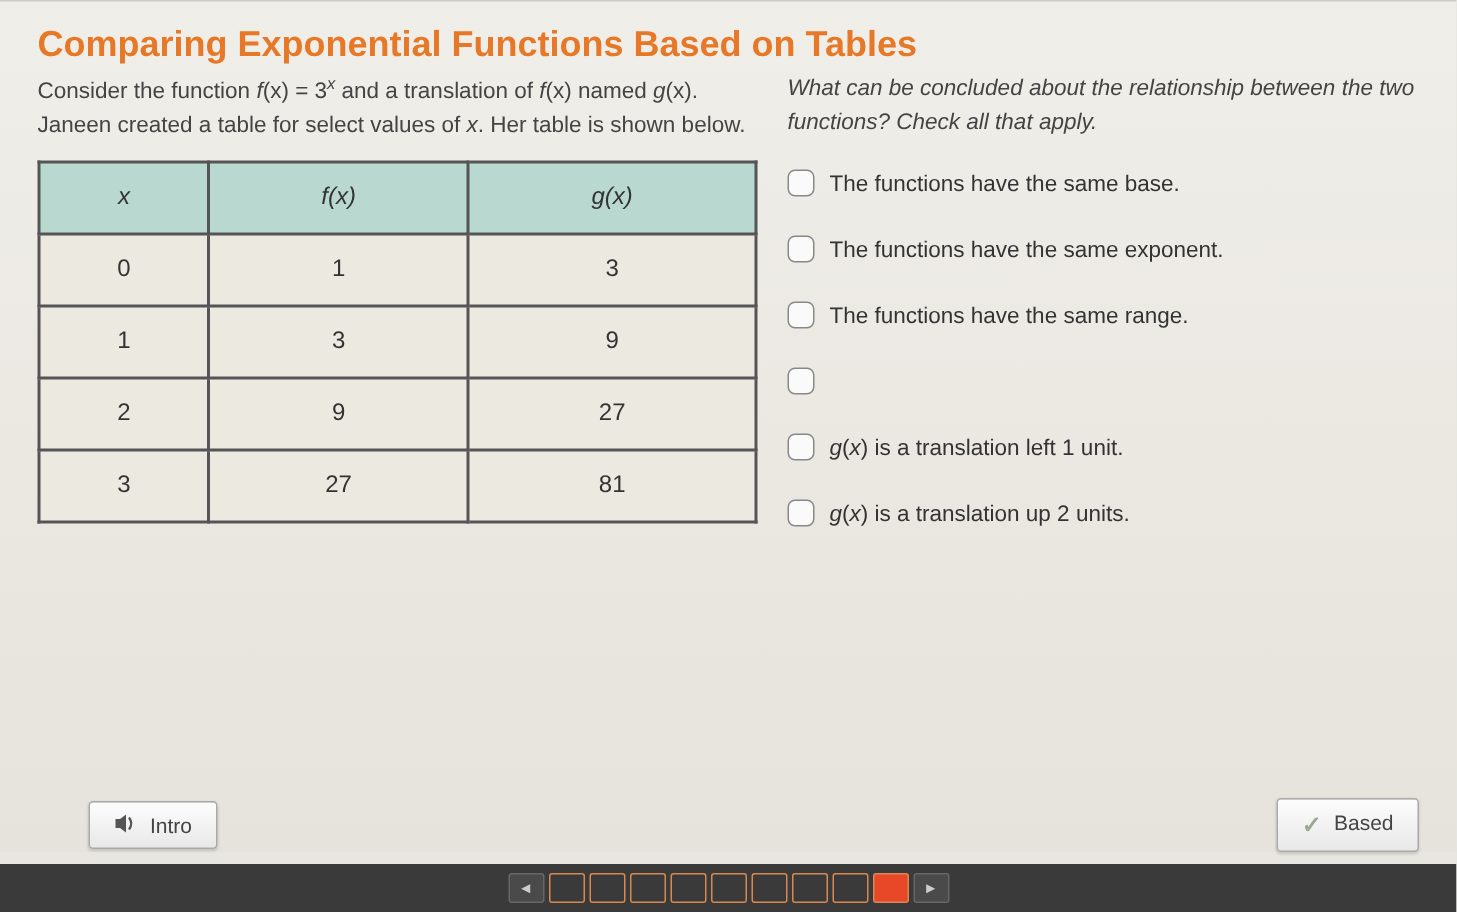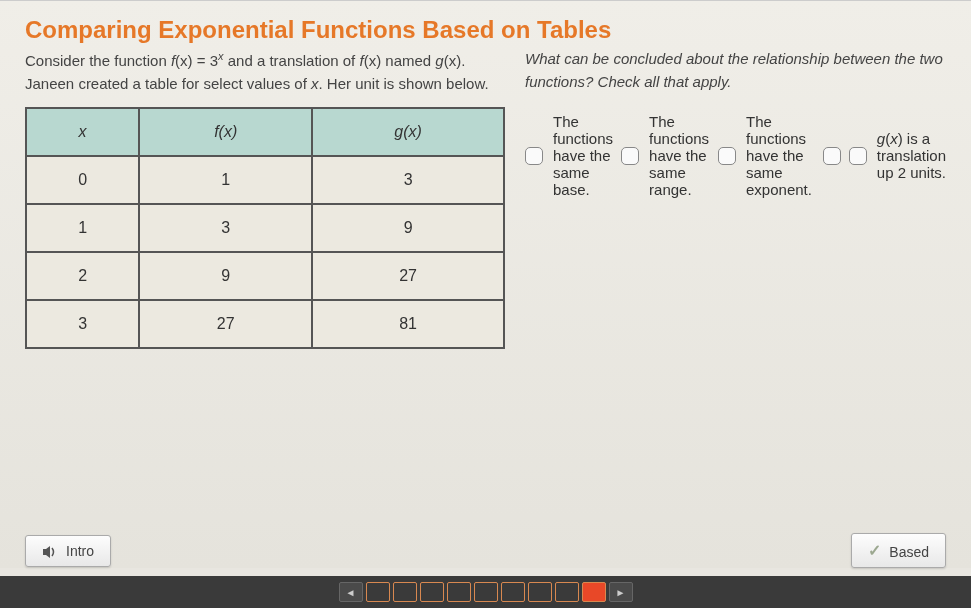--- a/index.html
+++ b/index.html
@@ -63,22 +63,22 @@
     th {
       background: #b8d8d0;
       font-weight: normal;
       font-style: italic;
     }
     td {
       background: #ece9e0;
     }
     .options {
       display: flex;
-      flex-direction: row;
-      gap: 8px;
+      flex-direction: column;
+      gap: 26px;
     }
     .option {
       display: flex;
       align-items: center;
       gap: 10px;
       font-size: 15px;
       color: #333;
     }
     .checkbox {
       width: 18px;
@@ -100,24 +100,25 @@
       align-items: center;
     }
     .btn {
       background: linear-gradient(to bottom, #fdfdfd, #e8e8e8);
       border: 1px solid #aaa;
       border-radius: 3px;
       padding: 7px 16px;
       font-size: 14px;
       color: #444;
       display: flex;
-      align-items: flex-end;
+      align-items: flex-start;
       gap: 8px;
       cursor: pointer;
       box-shadow: 0 1px 2px rgba(0,0,0,0.15);
+      margin-left: 34px;
     }
     .speaker-icon {
       width: 16px;
       height: 14px;
       position: relative;
     }
     .speaker-icon svg { display: block; }
     .check-icon {
       color: #9ca890;
       font-size: 16px;
@@ -164,21 +165,21 @@
 <body>
 
 <div class="content-area">
   <div class="title">Comparing Exponential Functions Based on Tables</div>
 
   <div class="main-content">
     <div class="left-col">
       <div class="problem-text">
         <span>Consider the function </span><span class="italic">f</span><span>(x)</span><span> = 3</span><span class="sup">x</span><span> and a translation of </span><span class="italic">f</span><span>(x)</span>
         <span>named </span><span class="italic">g</span><span>(x)</span><span>. Janeen created a table for select values of </span>
-        <span class="italic">x</span><span>. Her unit is shown below.</span>
+        <span class="italic">x</span><span>. Her table is shown below.</span>
       </div>
 
       <table>
         <thead>
           <tr>
             <th><span>x</span></th>
             <th><span>f(x)</span></th>
             <th><span>g(x)</span></th>
           </tr>
         </thead>
@@ -209,28 +210,32 @@
 
     <div class="right-col">
       <div class="question-text">What can be concluded about the relationship between the two functions? Check all that apply.</div>
       <div class="options">
         <div class="option">
           <div class="checkbox"></div>
           <span>The functions have the same base.</span>
         </div>
         <div class="option">
           <div class="checkbox"></div>
+          <span>The functions have the same exponent.</span>
+        </div>
+        <div class="option">
+          <div class="checkbox"></div>
           <span>The functions have the same range.</span>
         </div>
         <div class="option">
           <div class="checkbox"></div>
-          <span>The functions have the same exponent.</span>
-        </div>
-        <div class="option">
-          <div class="checkbox"></div>
+        </div>
+        <div class="option">
+          <div class="checkbox"></div>
+          <span><span class="italic">g</span>(<span class="italic">x</span>) is a translation left 1 unit.</span>
         </div>
         <div class="option">
           <div class="checkbox"></div>
           <span><span class="italic">g</span>(<span class="italic">x</span>) is a translation up 2 units.</span>
         </div>
       </div>
     </div>
   </div>
 </div>
 

